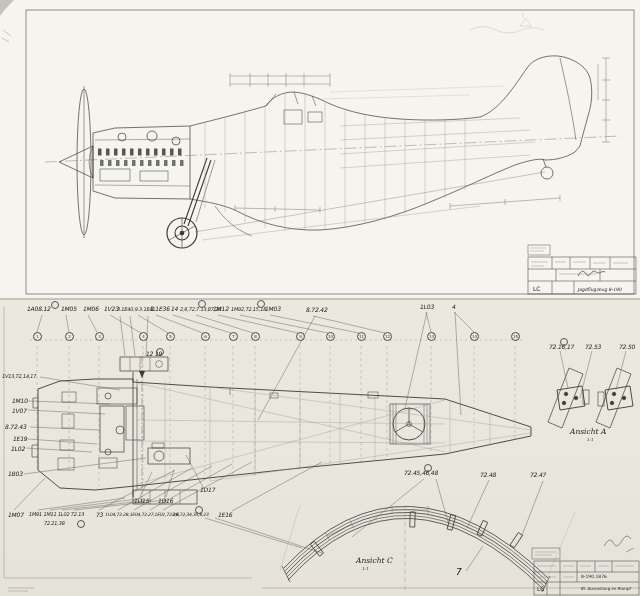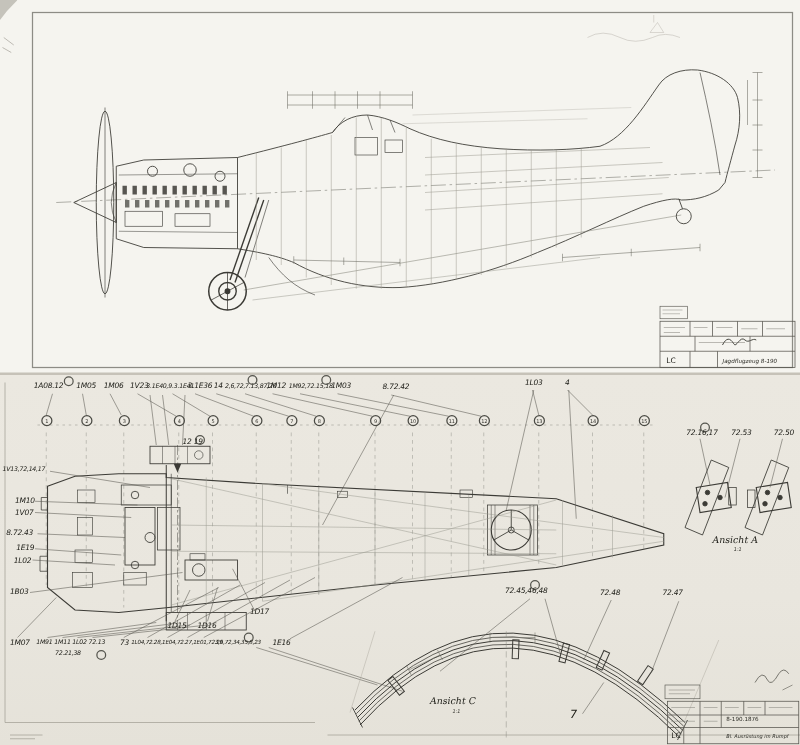--- a/index.html
+++ b/index.html
@@ -459,21 +459,21 @@
   <span class="lbl" style="left:549px;top:344px">72.16,17</span>
   <span class="lbl" style="left:585px;top:344px">72.53</span>
   <span class="lbl" style="left:619px;top:344px">72.50</span>
   <span class="view-title" style="left:570px;top:427px">Ansicht A</span>
   <span class="view-scale" style="left:587px;top:437px">1:1</span>
 
   <span class="lbl" style="left:404px;top:470px">72.45,46,48</span>
   <span class="lbl" style="left:480px;top:472px">72.48</span>
   <span class="lbl" style="left:530px;top:472px">72.47</span>
   <span class="lbl" style="left:456px;top:568px;font-size:9px">7</span>
-  <span class="view-title" style="left:344px;top:556px">Ansicht C</span>
+  <span class="view-title" style="left:356px;top:556px">Ansicht C</span>
   <span class="view-scale" style="left:362px;top:566px">1:1</span>
 
   <span class="tb-code" style="left:533px;top:285px">LC</span>
   <span class="tb-text tb-hand" style="left:578px;top:287px">Jagdflugzeug 8-190</span>
 
   <span class="tb-text" style="left:581px;top:574px">8-190.1876</span>
   <span class="tb-text tb-hand" style="left:581px;top:586px;font-size:4px">Bl. Ausrüstung im Rumpf</span>
   <span class="tb-code" style="left:537px;top:585px">LC</span>
 
 </div>

